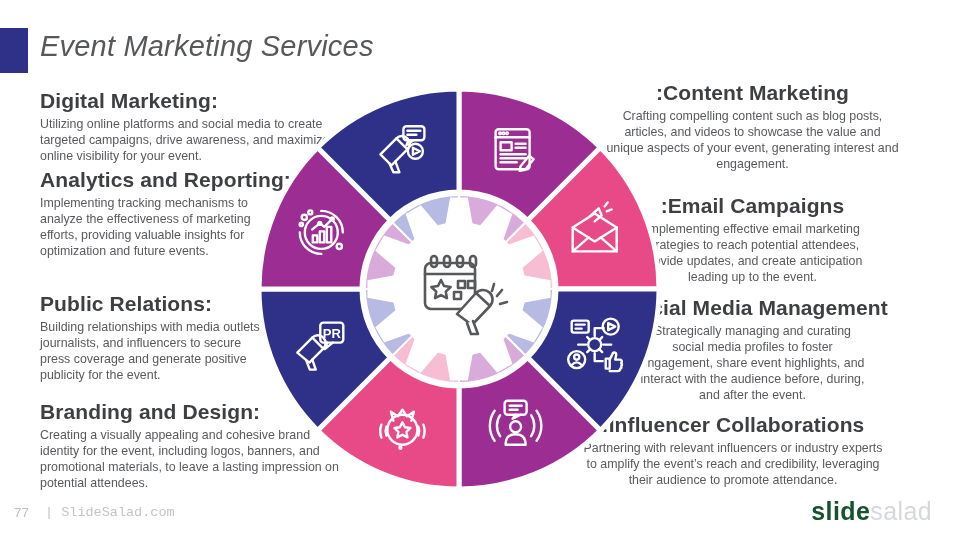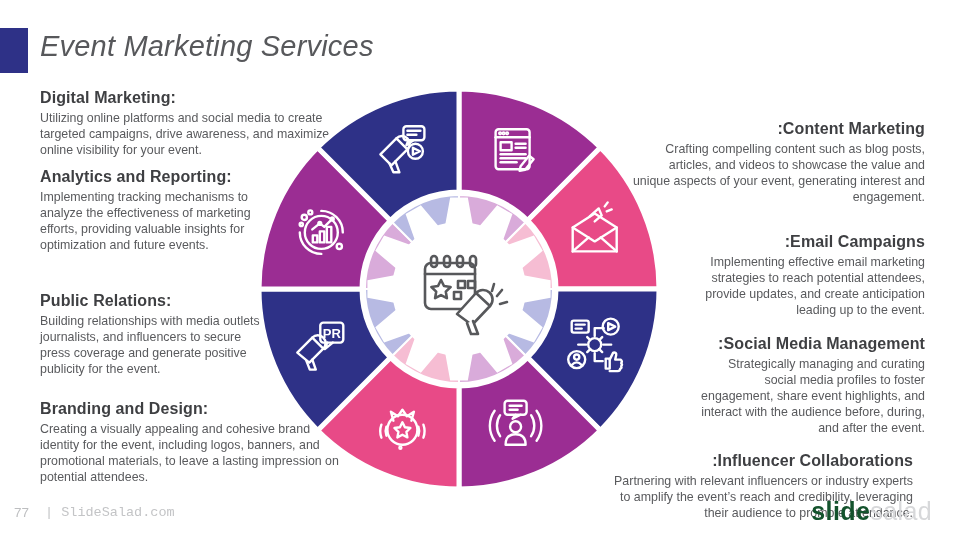--- a/index.html
+++ b/index.html
@@ -2,23 +2,23 @@
 <html><head>
 <meta charset="utf-8">
 <style>
   html,body{margin:0;padding:0;background:#888;}
   .slide{position:relative;width:960px;height:540px;background:#ffffff;overflow:hidden;
          font-family:"Liberation Sans",sans-serif;}
   .accent{position:absolute;left:0;top:28px;width:28px;height:45px;}
   .title{position:absolute;left:40px;top:30px;font-size:29px;font-weight:500;
          color:#57585b;letter-spacing:.2px;margin:0;font-style:italic;}
   .tb{position:absolute;}
-  .tb h3{margin:0 0 3px 0;font-size:16px;font-weight:700;color:#3e3f42;letter-spacing:.1px;}
+  .tb h3{margin:0 0 3px 0;font-size:21px;font-weight:700;color:#3e3f42;letter-spacing:.1px;}
   .tb p{margin:0;font-size:12.4px;line-height:16px;color:#595a5d;white-space:pre-line;}
-  .tb.right{text-align:right;margin-top:39px;}
+  .tb.right{text-align:center;}
   #wheel-svg{position:absolute;left:254px;top:84px;}
   .pagenum{position:absolute;left:14px;top:505px;font-size:13.5px;color:#bdbec0;}
   .site{position:absolute;left:45px;top:505px;font-size:13.5px;color:#c3c4c6;font-family:Liberation Mono, monospace;}
   .logo{position:absolute;right:28px;top:497px;font-size:25px;letter-spacing:.4px;}
   .logo .lb{font-weight:700;color:#14532d;}
   .logo .ll{font-weight:400;color:#d7d8da;text-align:center;}
 </style>
 </head>
 <body>
 

